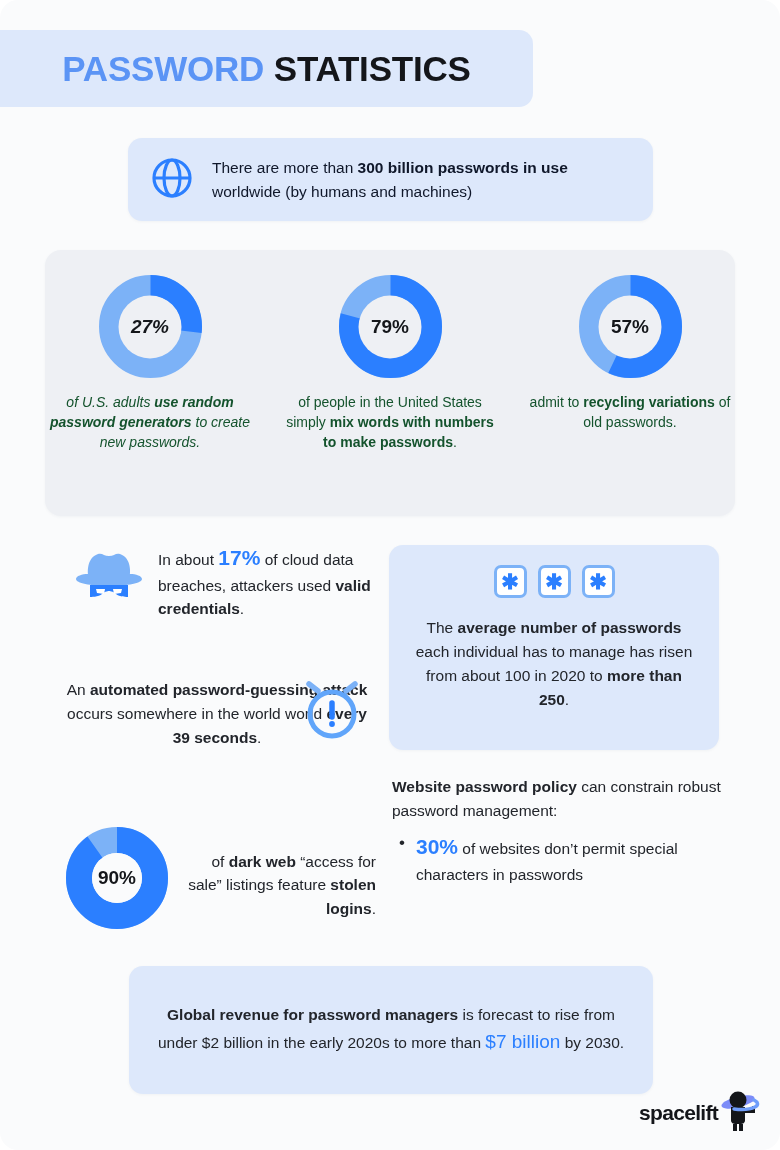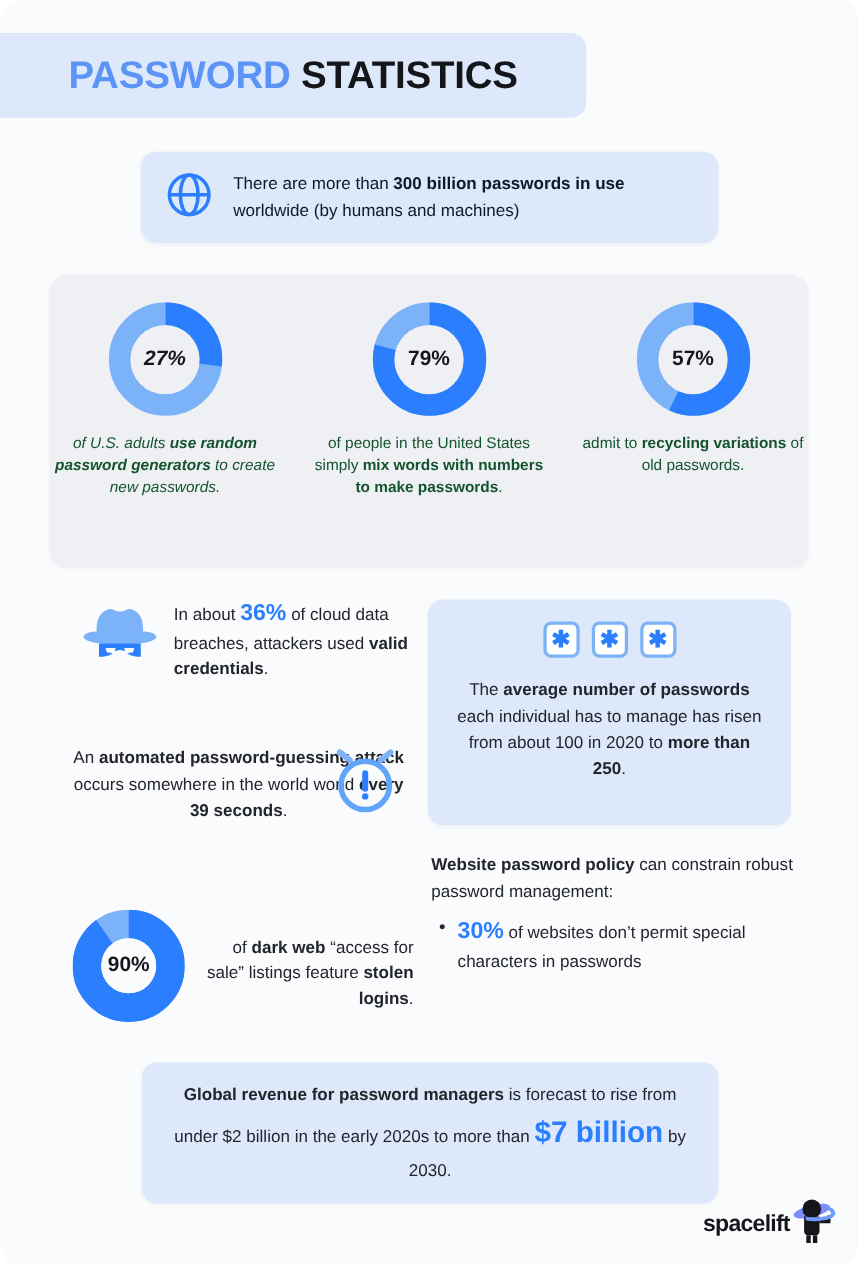--- a/index.html
+++ b/index.html
@@ -262,22 +262,22 @@
   }
   .revenue-text {
     font-size: 15.5px;
     line-height: 1.62;
     text-align: center;
     color: #22252b;
   }
   .revenue-text b { font-weight: 700; }
   .revenue-text .big-blue {
     color: #2b7fff;
-    font-weight: 700;
-    font-size: 27px;
+    font-weight: 400;
+    font-size: 19px;
   }
 
   
   #logo {
     position: absolute;
     right: 18px;
     bottom: 14px;
     display: flex;
     align-items: center;
     gap: 0px;
@@ -359,21 +359,21 @@
   <div id="hacker-stat">
     <span class="hacker-icon">
       <svg width="74" height="60" viewBox="0 0 74 60">
         <path d="M16 30 C16 30 14 14 26 10 C30 8.5 32 12 37 12 C42 12 44 8.5 48 10 C60 14 58 30 58 30 C64 30 70 32 70 35 C70 39 56 42 37 42 C18 42 4 39 4 35 C4 32 10 30 16 30 Z" fill="#7cb2f7"></path>
         <path d="M18 41 L56 41 L56 53 C56 53 47 53 44 50 C41 47 37 47 37 47 C37 47 33 47 30 50 C27 53 18 53 18 53 Z" fill="#2b7fff"></path>
         <path d="M24 45 L33 45 L32 50 L25 49 Z" fill="#ffffff"></path>
         <path d="M50 45 L41 45 L42 50 L49 49 Z" fill="#ffffff"></path>
       </svg>
     </span>
     <div class="hacker-text">
-      <span>In about </span><span class="hl-big">36%</span><span> of cloud data breaches, attackers used </span><b>valid credentials</b><span>.</span>
+      <span>In about </span><span class="hl-big">17%</span><span> of cloud data breaches, attackers used </span><b>valid credentials</b><span>.</span>
     </div>
   </div>
 
   <div id="attack-stat">
     <div class="attack-text">
       <span>An </span><b>automated password-guessing attack</b><span> occurs somewhere in the world world </span><b>every 39 seconds</b><span>.</span>
     </div>
   </div>
   <div id="clock-icon-wrap">
     <svg width="72" height="64" viewBox="0 0 72 64">

